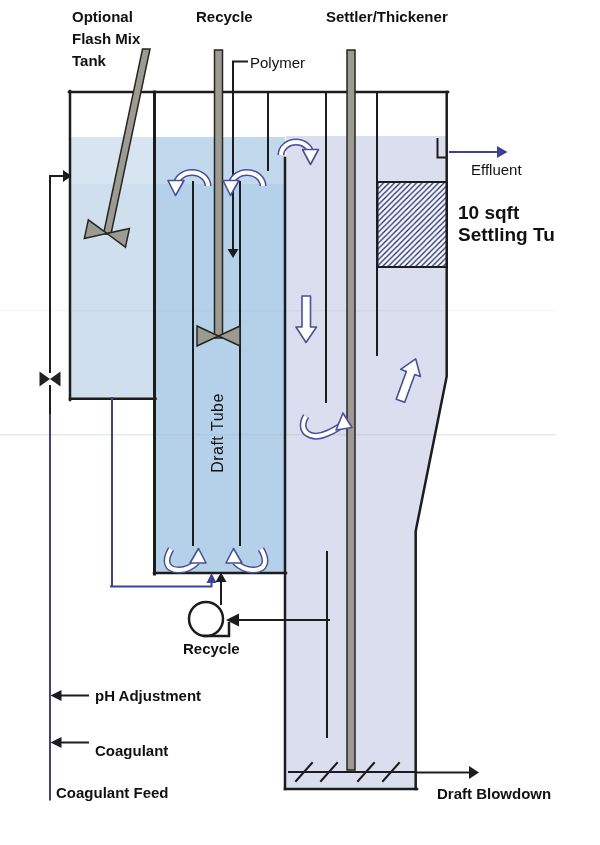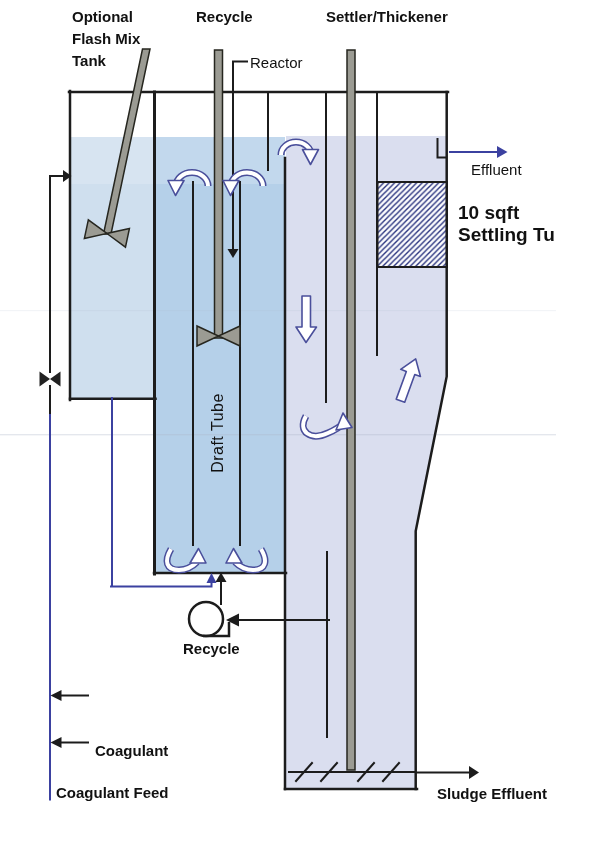--- a/index.html
+++ b/index.html
@@ -175,22 +175,23 @@
       </g>
     </g>
   </svg>
 
   <div class="lbl b t3" style="left:72px;top:6px;width:92px;">Optional
 Flash Mix
 Tank</div>
   <div class="lbl b" style="left:196px;top:7px;">Recycle</div>
   <div class="lbl b" style="left:300px;top:7px;margin-left:26px;">Settler/Thickener</div>
 
-  <div class="lbl" style="left:250px;top:53px;">Reactor</div>
+  <div class="lbl" style="left:250px;top:53px;">Polymer</div>
   <div class="lbl" style="left:471px;top:160px;text-align:center;">Effluent</div>
   <div class="lbl b t3" style="left:458px;top:202px;width:130px;font-size:19px;">10 sqft
 Settling Tubes</div>
   <div class="lbl rot" style="left:218px;top:433px;">Draft Tube</div>
   <div class="lbl" style="left:183px;top:639px;font-weight:bold;">Recycle</div>
+  <div class="lbl b" style="left:95px;top:686px;">pH Adjustment</div>
   <div class="lbl b" style="left:95px;top:733px;margin-top:8px;">Coagulant</div>
   <div class="lbl b" style="left:56px;top:783px;">Coagulant Feed</div>
-  <div class="lbl b" style="left:437px;top:784px;">Sludge Effluent</div>
+  <div class="lbl b" style="left:437px;top:784px;">Draft Blowdown</div>
 </div>
 
 </body></html>

